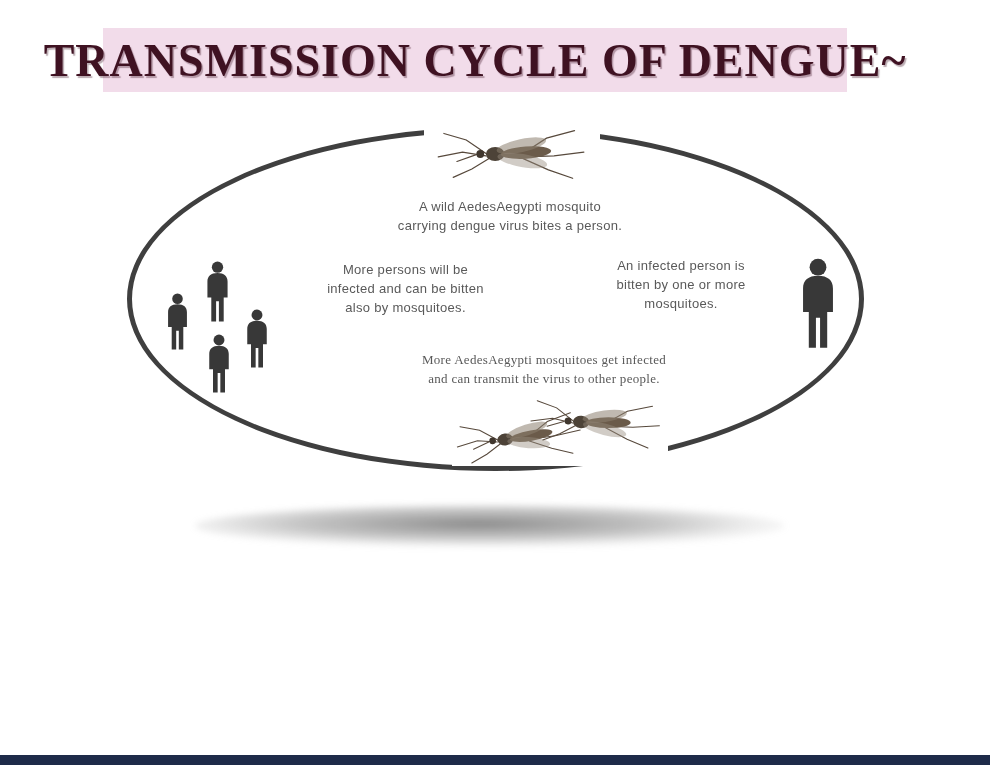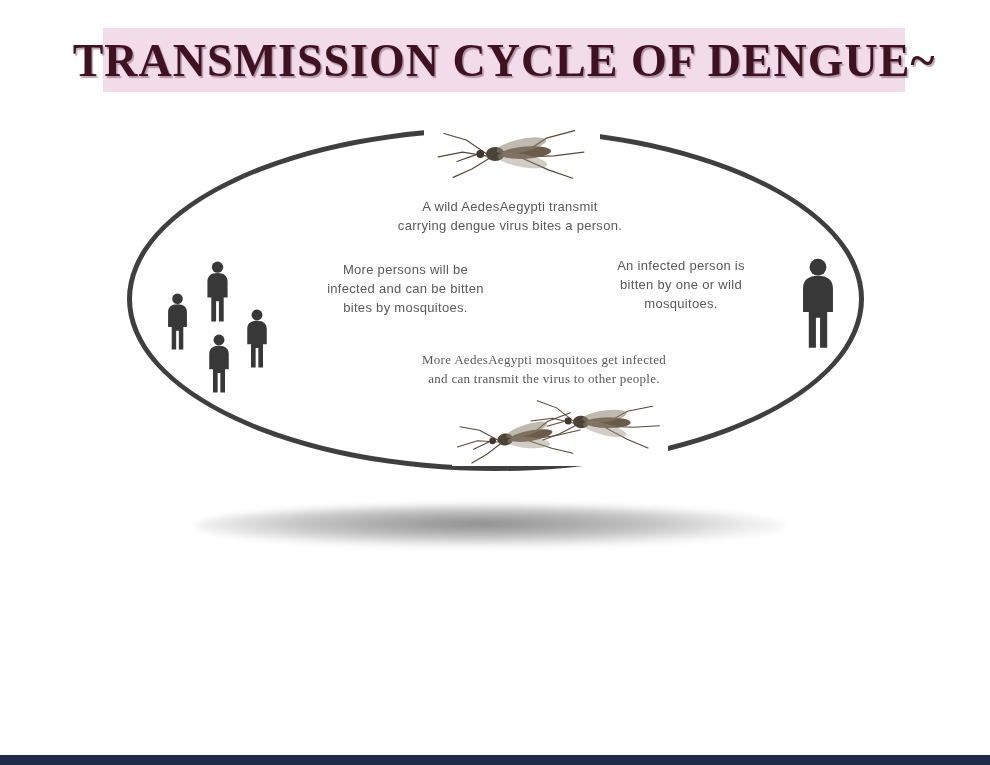--- a/index.html
+++ b/index.html
@@ -7,21 +7,21 @@
     width: 990px; height: 765px;
     background: #ffffff;
     font-family: "Liberation Sans", sans-serif;
     position: relative;
     overflow: hidden;
   }
 
   
   .title-banner {
     position: absolute; left: 103px; top: 28px;
-    width: 802px; height: 64px;
+    width: 744px; height: 64px;
     background: var(--banner-background, #f2dcea);
     display: flex; align-items: center; justify-content: center;
   }
   .title-text {
     font-family: "Liberation Serif", serif;
     font-weight: 700;
     font-size: 46px;
     letter-spacing: 1px;
     white-space: nowrap;
     color: var(--banner-text, #3f1222);
@@ -137,28 +137,28 @@
 <div>
 
   <div class="cycle-ellipse"></div>
 
   <div class="icon-box top-mosquito">
     <svg width="170" height="56" viewBox="0 0 170 60">
       <use href="#sym-mosquito"></use>
     </svg>
   </div>
 
-  <div class="step-text step-top">A wild AedesAegypti transmit
+  <div class="step-text step-top">A wild AedesAegypti mosquito
 carrying dengue virus bites a person.</div>
   <div class="step-text step-right">An infected person is
-bitten by one or wild
+bitten by one or more
 mosquitoes.</div>
   <div class="step-text step-left">More persons will be
 infected and can be bitten
-bites by mosquitoes.</div>
+also by mosquitoes.</div>
   <div class="step-text step-bottom">More AedesAegypti mosquitoes get infected
 and can transmit the virus to other people.</div>
 
   <div class="people-group">
     <svg class="fig-1" viewBox="0 0 40 80">
         <use href="#sym-person"></use>
       </svg>
     <svg class="fig-2" viewBox="0 0 40 80">
         <use href="#sym-person"></use>
       </svg>

